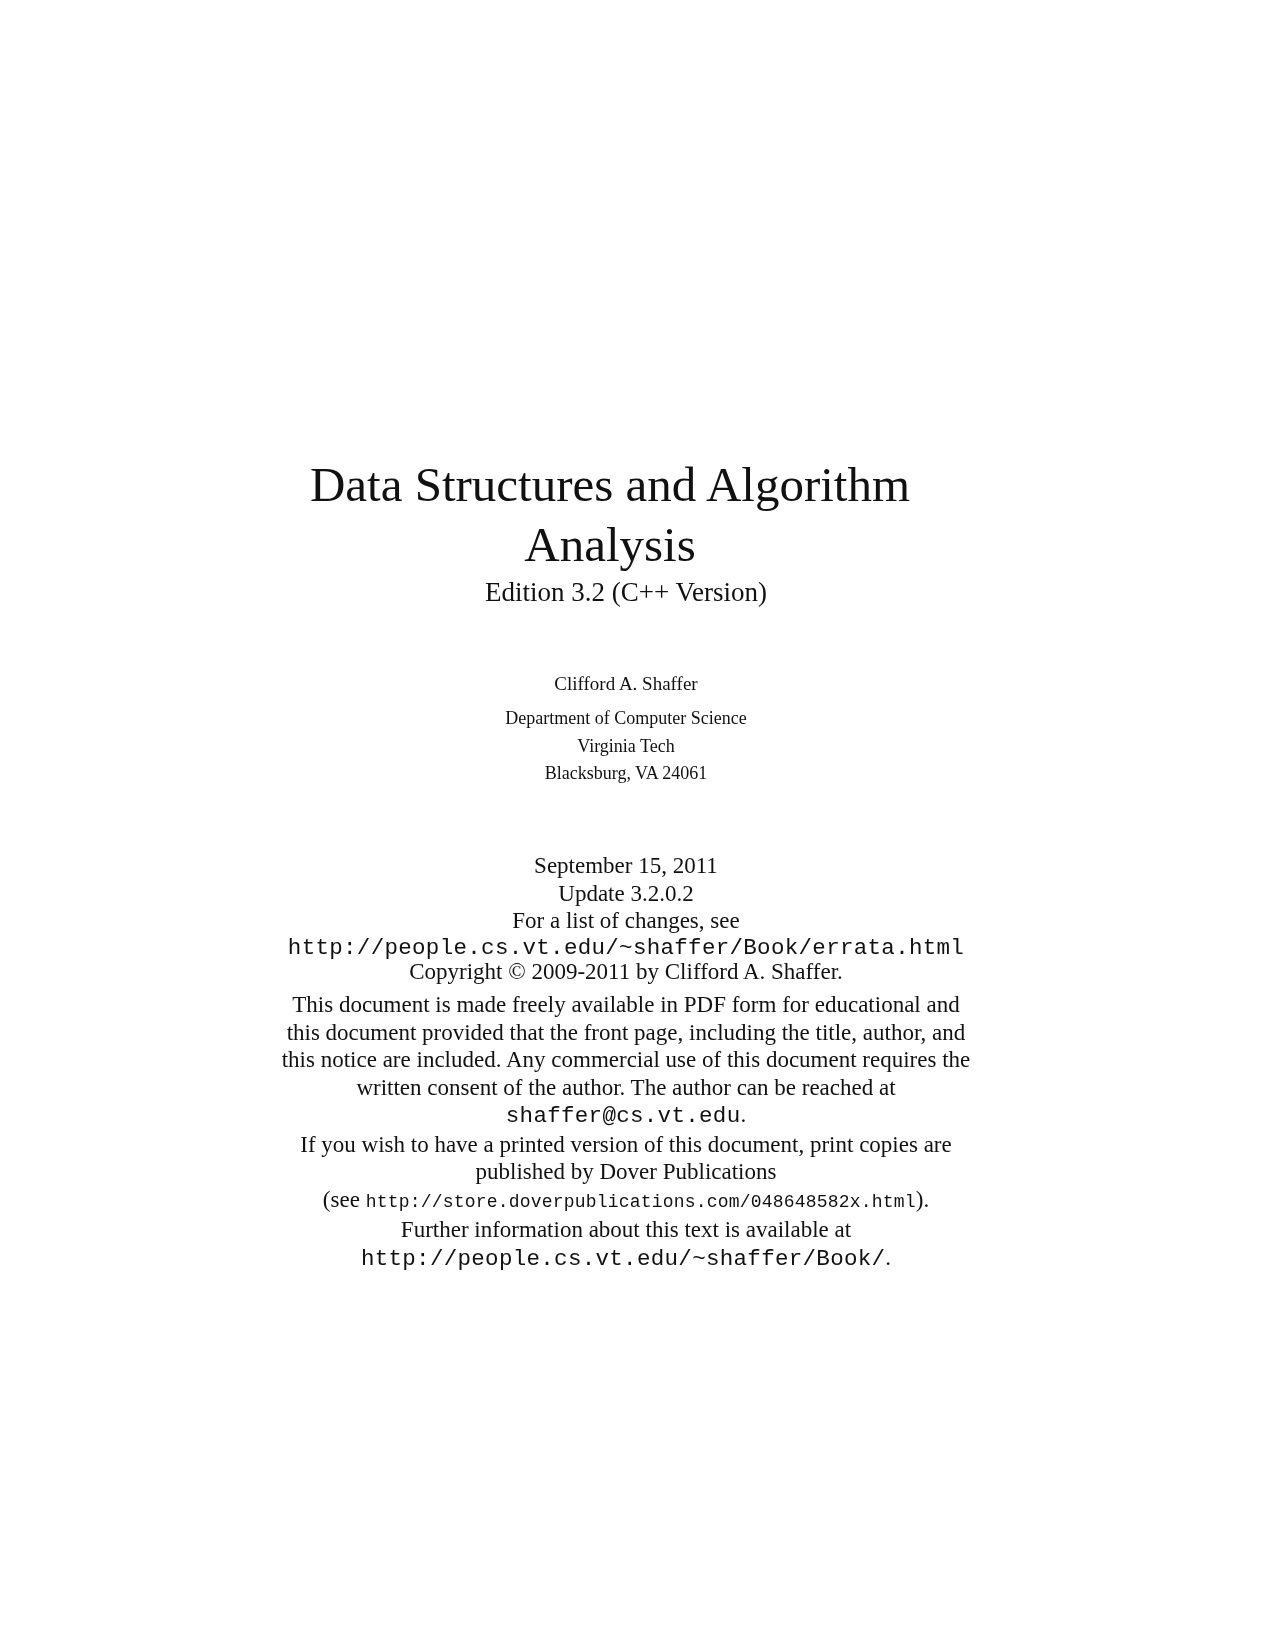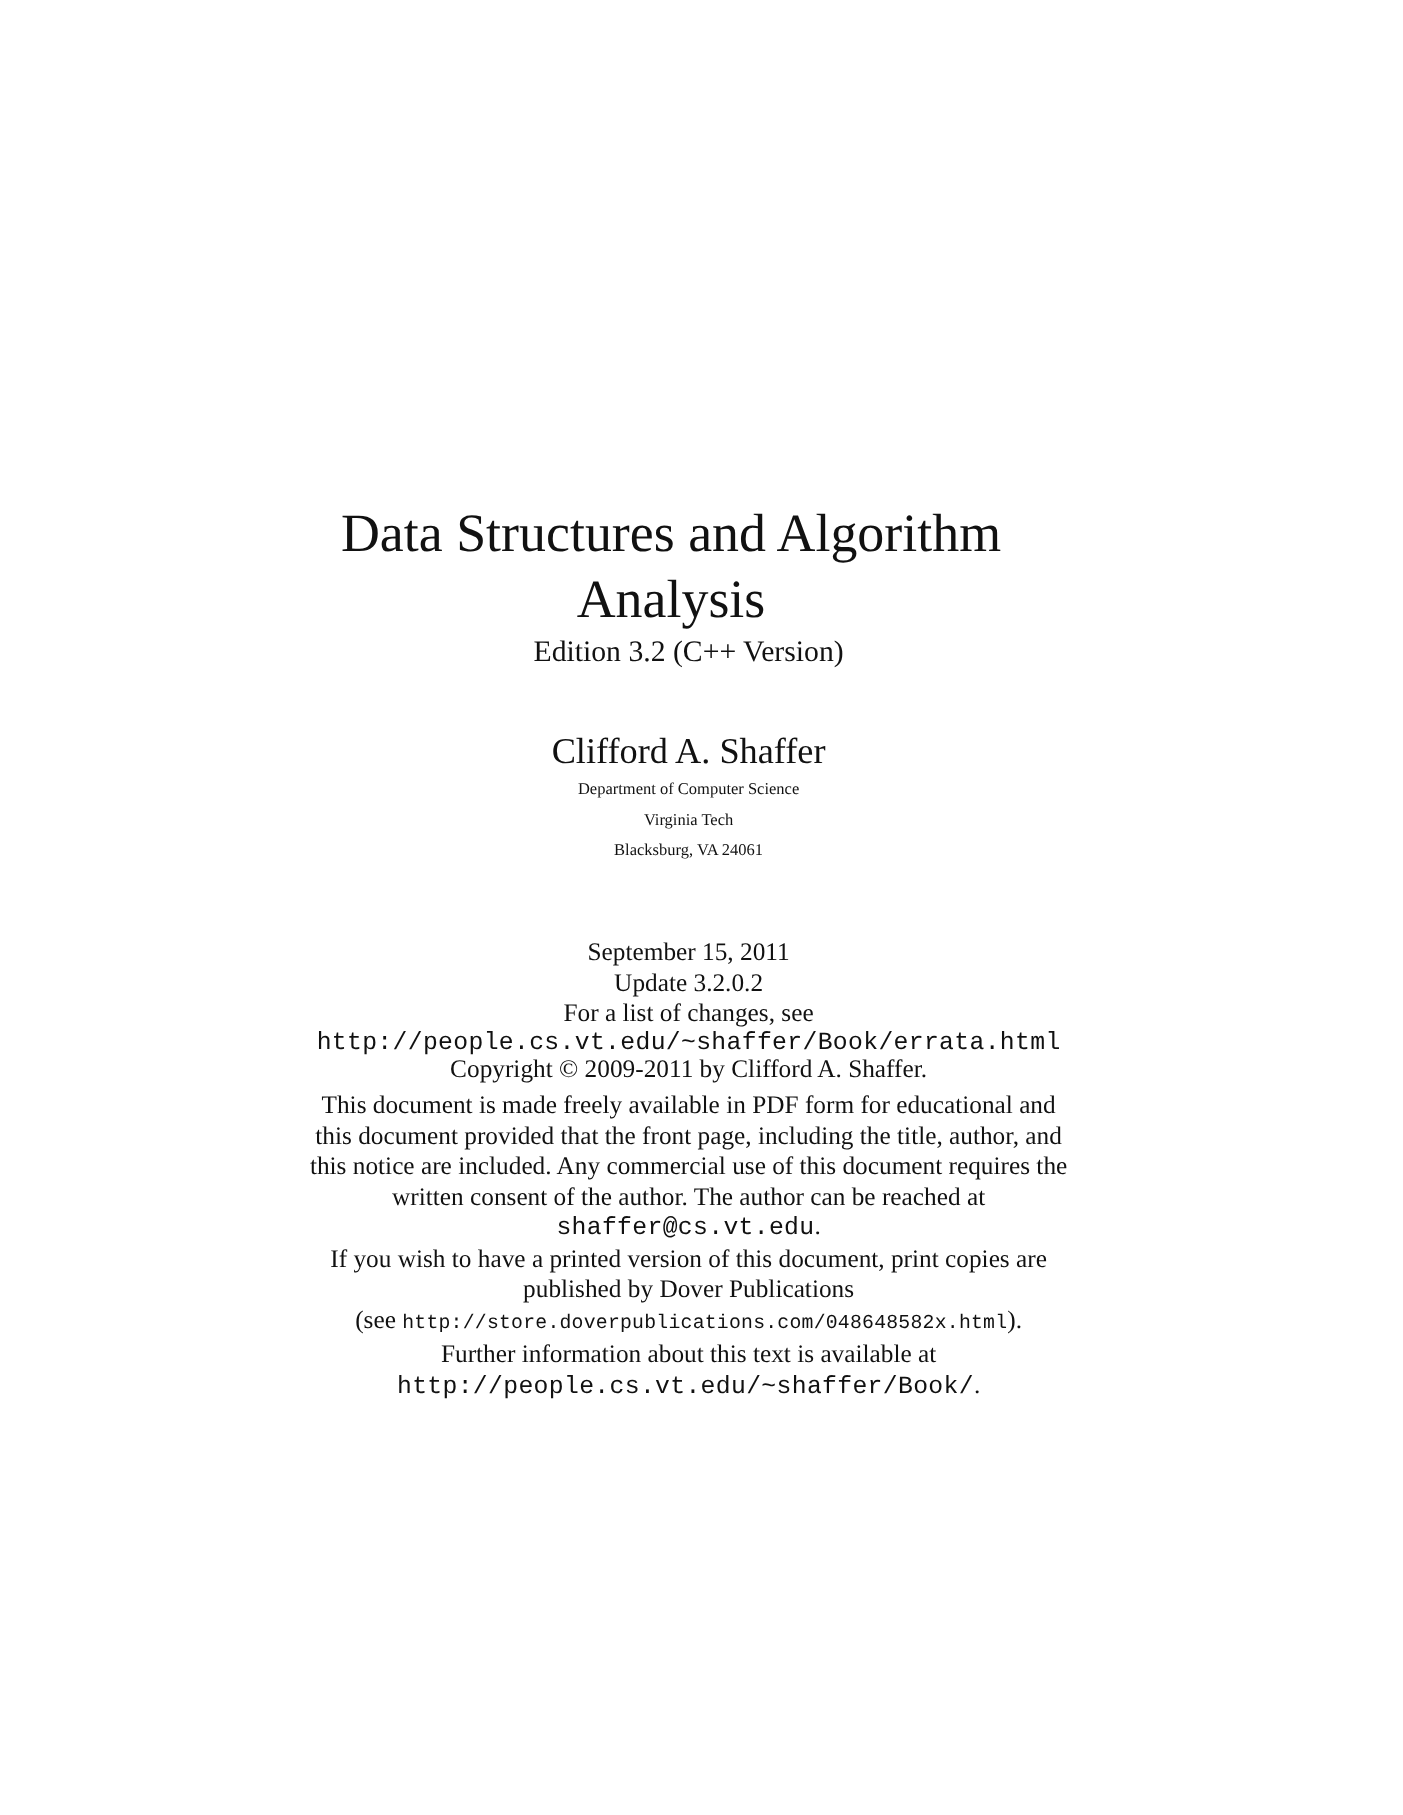--- a/index.html
+++ b/index.html
@@ -36,26 +36,26 @@
       font-weight: normal;
       margin: 0;
     }
     .edition {
       top: 576px;
       font-size: 27px;
       line-height: 32px;
     }
     .author {
       top: 668px;
-      font-size: 33px;
+      font-size: 19px;
       line-height: 32px;
     }
     .affil {
       top: 705px;
-      font-size: 15px;
+      font-size: 18px;
       line-height: 27.5px;
     }
     .dates {
       top: 852px;
       font-size: 23px;
       line-height: 27.5px;
     }
     .mono {
       font-family: "Liberation Mono", "DejaVu Sans Mono", monospace;
     }

